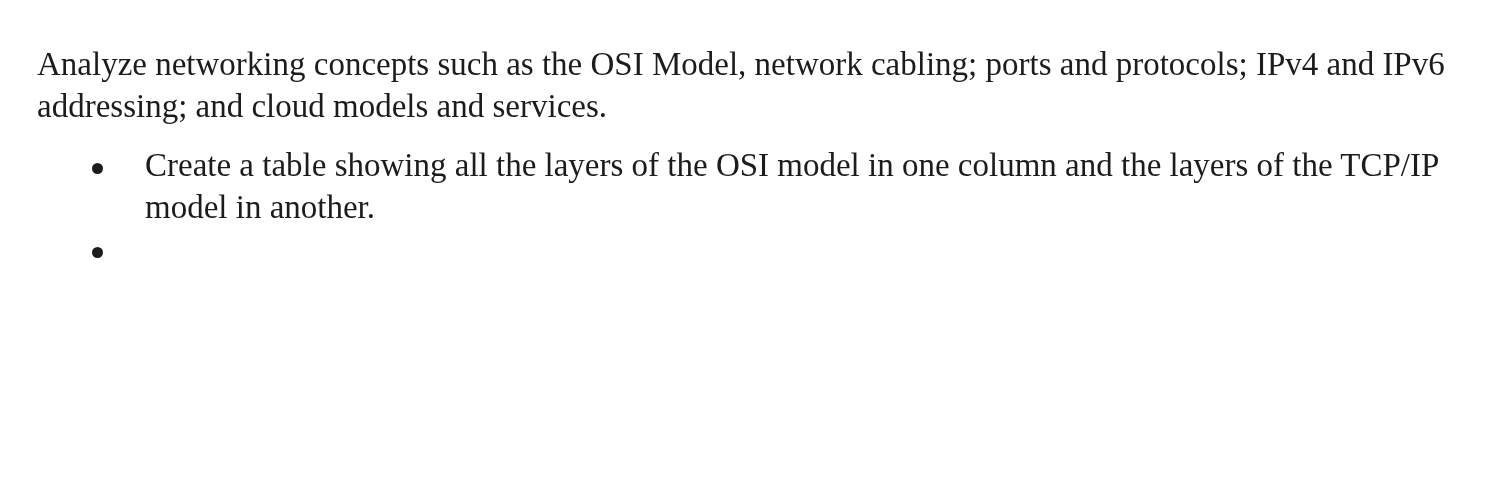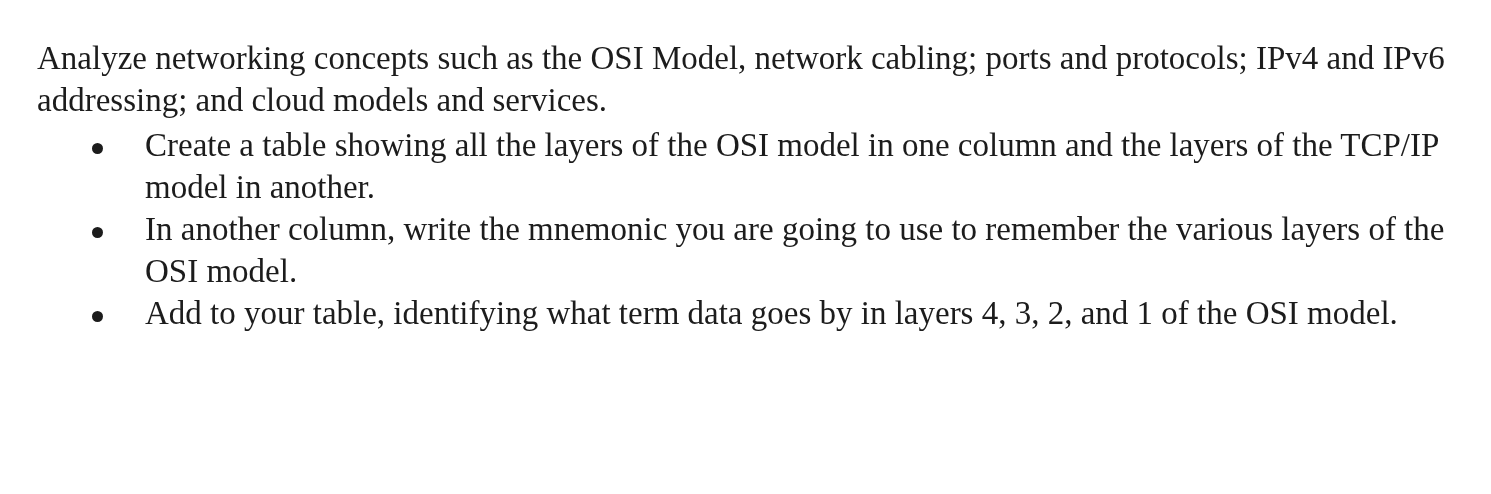--- a/index.html
+++ b/index.html
@@ -19,31 +19,31 @@
   .page {
     position: relative;
     width: 1491px;
     height: 494px;
     box-sizing: border-box;
     padding: 0;
   }
   .intro {
     position: absolute;
     left: 37px;
-    top: 4px;
+    top: 10px;
     width: 1412px;
     font-size: 33px;
     line-height: 42px;
     text-align: left;
     white-space: normal;
   }
   .bullet-list {
     position: absolute;
     left: 0;
-    top: 124px;
+    top: 144px;
     width: 1491px;
     margin: 0;
     padding: 0;
     list-style: none;
   }
   .bullet-item {
     position: relative;
     margin: 0 0 0 0;
     padding: 0 40px 0 145px;
     font-size: 33px;
@@ -74,24 +74,19 @@
 
   <ul class="bullet-list">
 
     <li class="bullet-item">
       <span class="bullet-marker"></span>
       <span class="bullet-text">Create a table showing all the layers of the OSI model in one column and the layers of the TCP/IP model in another.</span>
     </li>
 
     <li class="bullet-item">
       <span class="bullet-marker"></span>
-      <span class="bullet-text">In another column, write the mnemonic you are going to use to remember the various layers of the OSI model.</span>
     </li>
 
 
-    <li class="bullet-item">
-      <span class="bullet-marker"></span>
-      <span class="bullet-text">Add to your table, identifying what term data goes by in layers 4, 3, 2, and 1 of the OSI model.</span>
-    </li>
 
   </ul>
 
 </div>
 
 </body></html>

